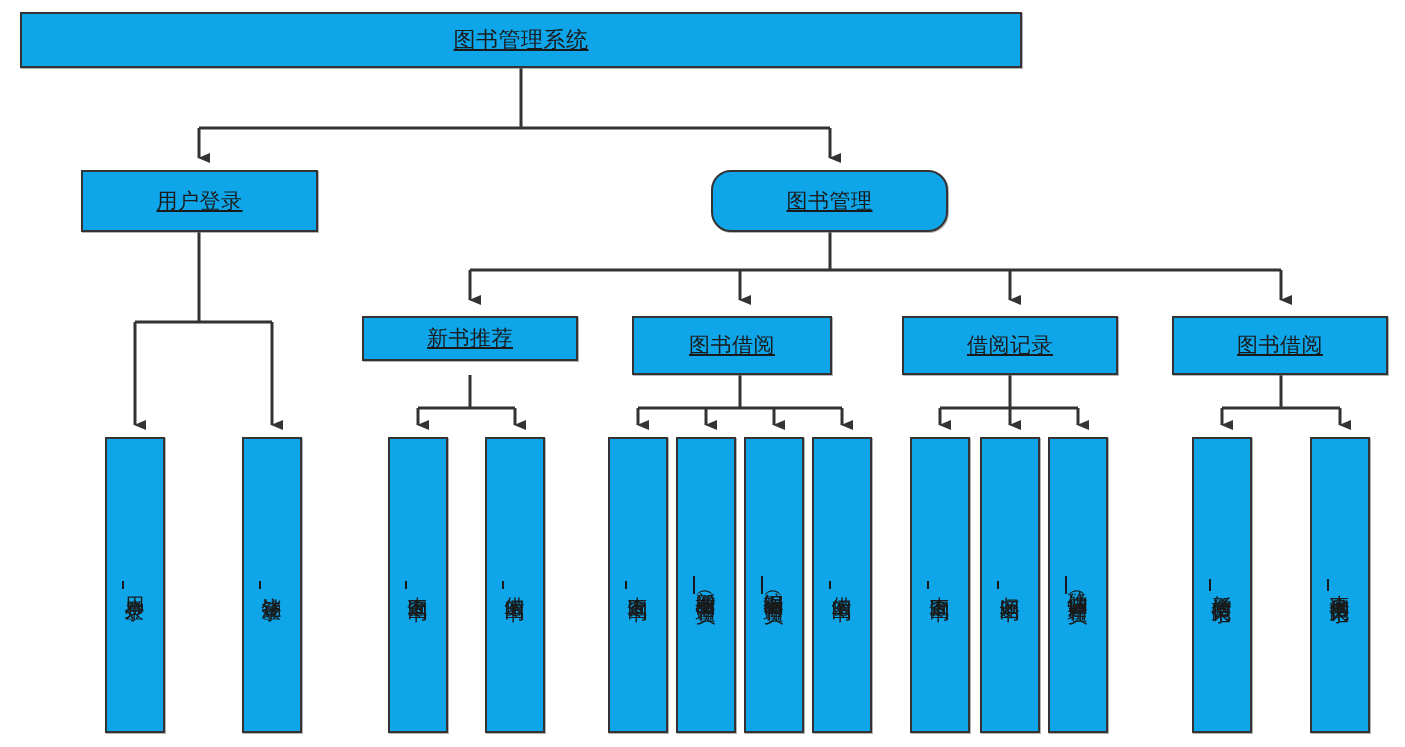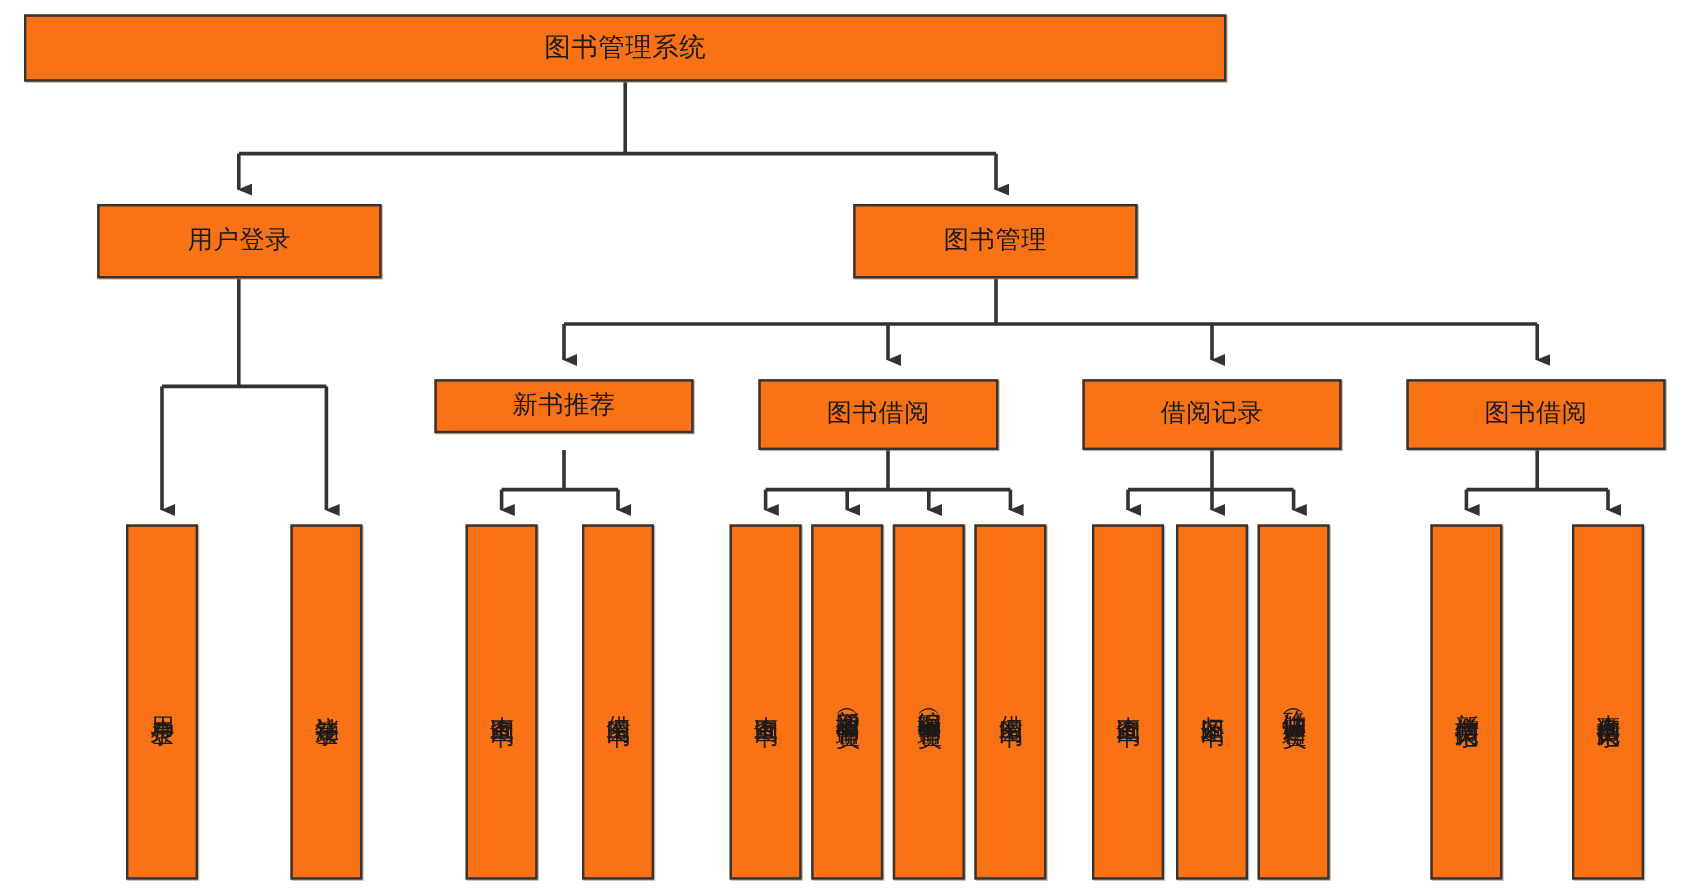--- a/index.html
+++ b/index.html
@@ -21,28 +21,29 @@
     position: absolute;
     left: 0;
     top: 0;
     width: 1405px;
     height: 747px;
     pointer-events: none;
   }
   .node {
     position: absolute;
     box-sizing: border-box;
-    background: #f97316;
+    background: #0ea5e9;
     border: 2px solid #333333;
     box-shadow: 1px 1px 0 0 rgba(120,120,120,0.55);
     display: flex;
     align-items: center;
     justify-content: center;
     color: #1a1a1a;
     line-height: 1.18;
+    text-decoration: underline;
   }
   .node .label {
     display: block;
     text-align: center;
     white-space: pre-line;
   }
   .node.horiz .label {
     font-size: 21px;
     letter-spacing: 0.5px;
   }
@@ -133,21 +134,21 @@
     </g>
   </svg>
 
   <div class="node root horiz" style="left:20px; top:12px; width:1002px; height:56px;">
     <span class="label">图书管理系统</span>
   </div>
 
   <div class="node horiz" style="left:81px; top:170px; width:237px; height:62px;">
     <span class="label">用户登录</span>
   </div>
-  <div class="node horiz" style="left:711px; top:170px; width:237px; height:62px;">
+  <div class="node horiz" style="left:711px; top:170px; width:237px; height:62px;border-radius:20px;">
     <span class="label">图书管理</span>
   </div>
 
   <div class="node horiz" style="left:362px; top:316px; width:216px; height:45px;">
     <span class="label">新书推荐</span>
   </div>
   <div class="node horiz" style="left:632px; top:316px; width:200px; height:59px;">
     <span class="label">图书借阅</span>
   </div>
   <div class="node horiz" style="left:902px; top:316px; width:216px; height:59px;">

